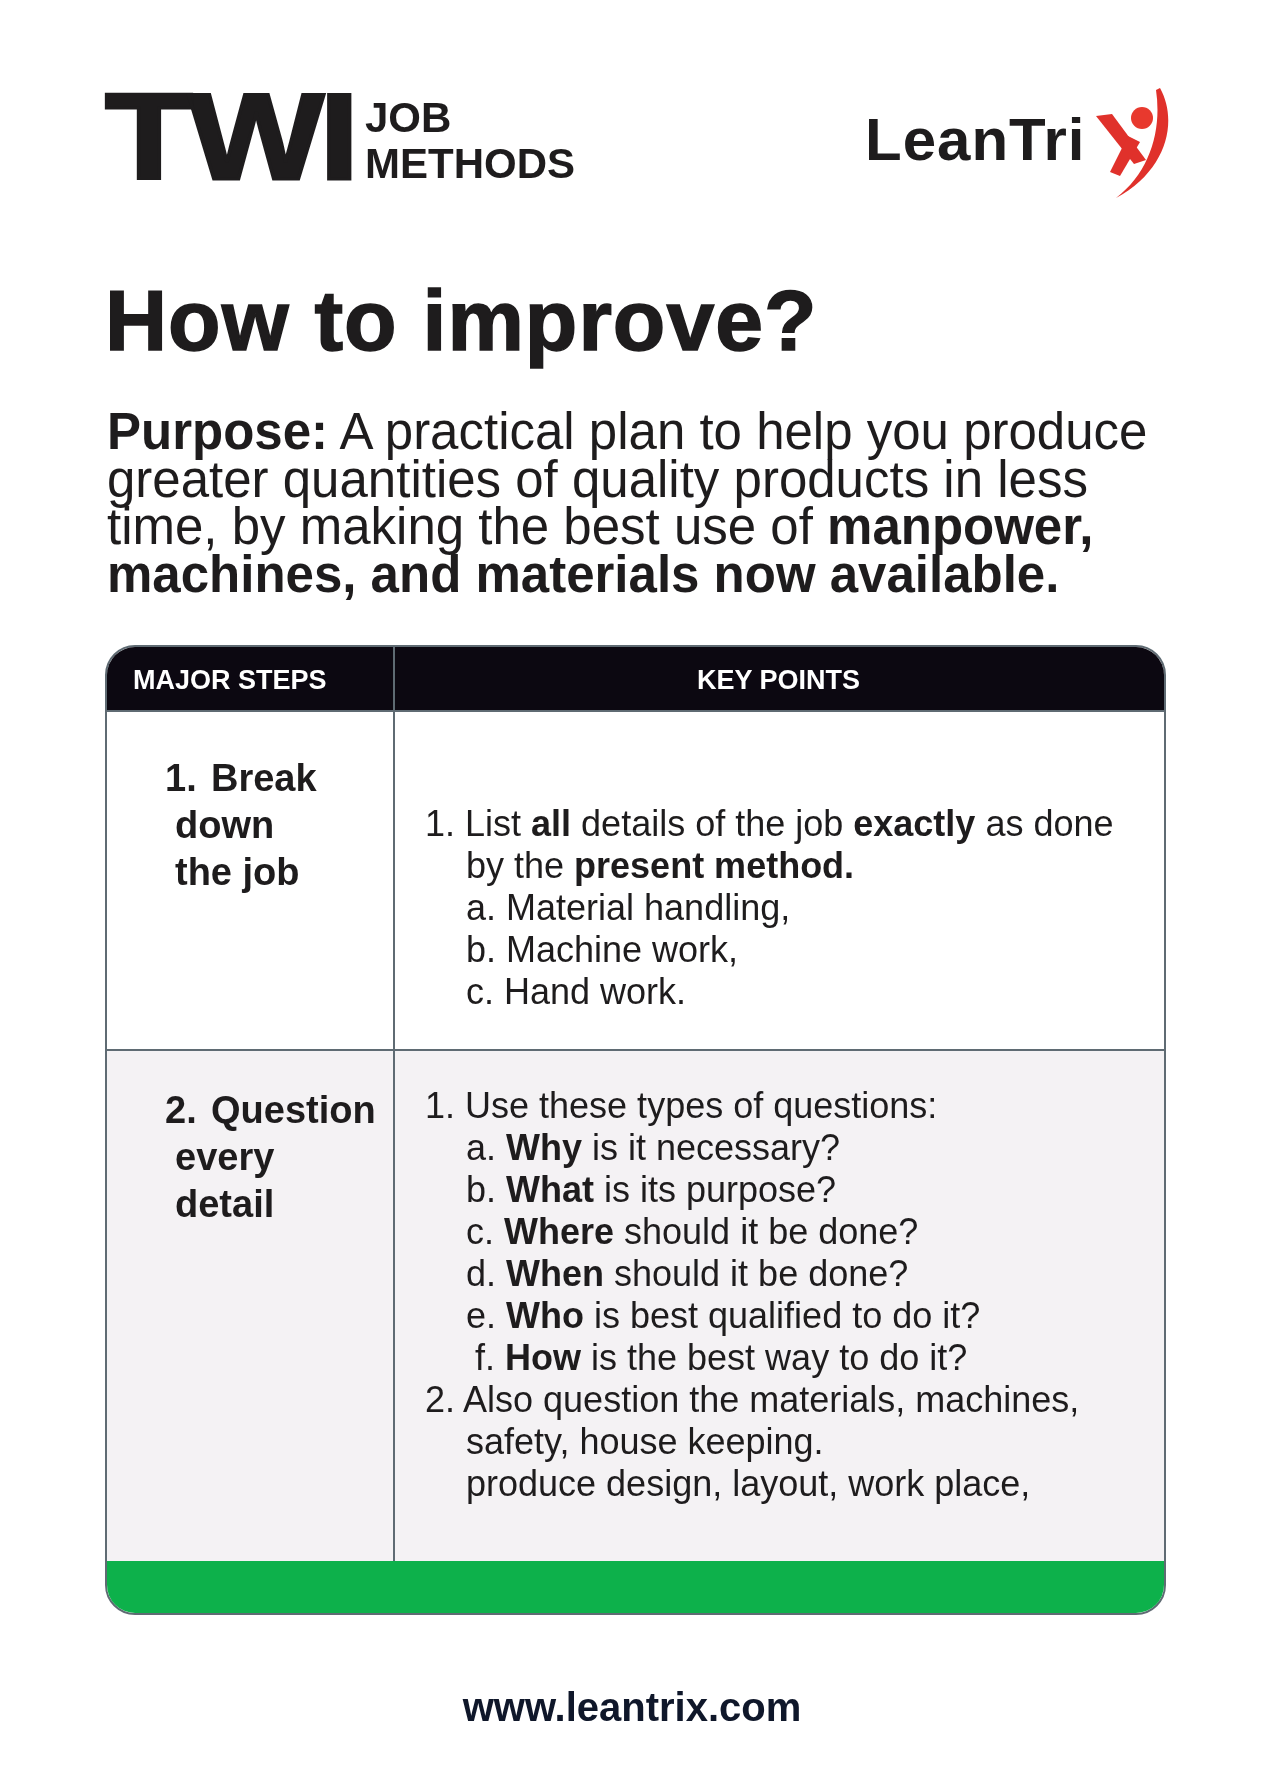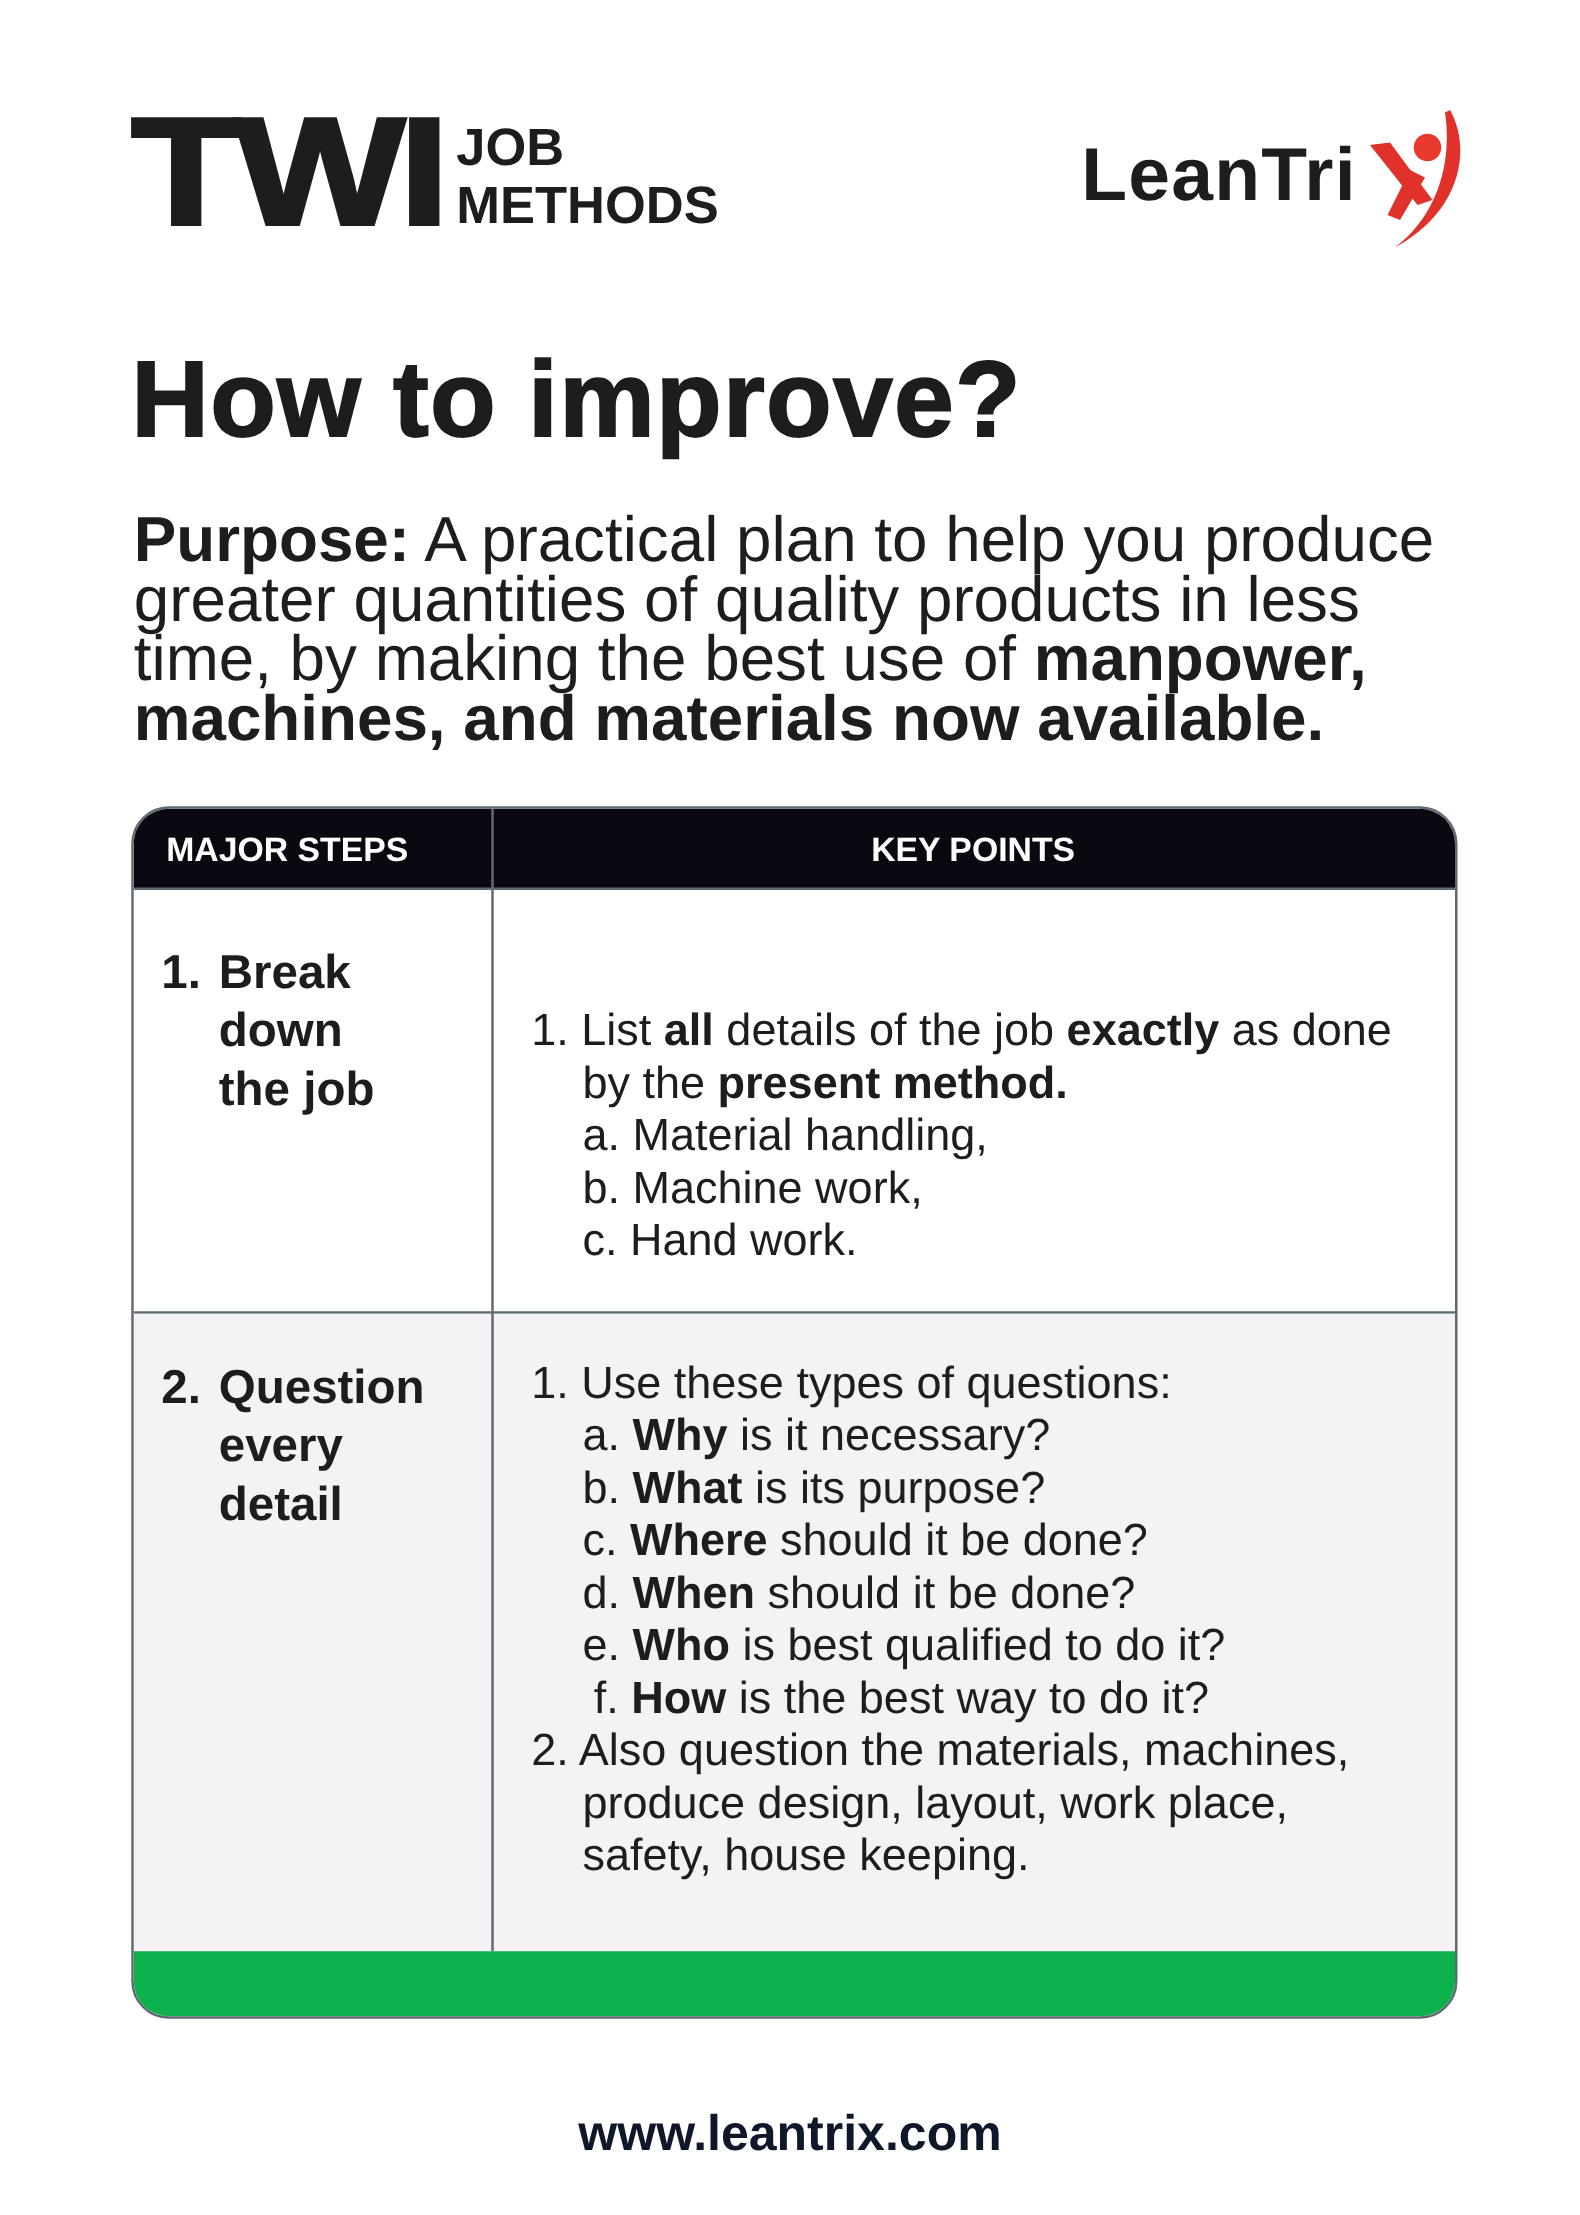--- a/index.html
+++ b/index.html
@@ -25,21 +25,21 @@
     .th.major { left: 26px; }
     .th.key { left: 286px; right: 0; text-align: center; }
     .vdiv { position: absolute; left: 286px; width: 2px; background: #5f6b73; top: 0; bottom: 52px; }
     .row { position: absolute; left: 0; right: 0; border-bottom: 2px solid #5f6b73; }
     .row1 { top: 65px; height: 337px; background: #ffffff; }
     .row2 { top: 404px; height: 512px; background: #f4f2f4; }
     .green { position: absolute; left: 0; right: 0; bottom: 0; height: 52px; background: #0db14b; }
     .step { position: absolute; left: 22px; font-weight: 700; font-size: 38px; line-height: 47px; color: #1e1c1d; }
     .step .num { display: inline-block; width: 46px; }
     .step .line { display: block; padding-left: 46px; }
-    .step .line.first { padding-left: 0; }
+    .step .line.first { padding-left: 0; margin-left: 36px; }
     .kp { position: absolute; left: 318px; right: 10px; font-size: 36px; line-height: 42px; color: #1e1c1d; }
     .kp b { font-weight: 700; }
     .kp .l { display: block; white-space: nowrap; }
     .kp .ind { padding-left: 41px; }
     .kp .ind-f { padding-left: 50px; }
     .url { left: 0; right: 0; top: 1683px; text-align: center; font-weight: 700; font-size: 40px; line-height: 48px; color: #0f172a; }
   </style>
 </head>
 <body>
 
@@ -90,22 +90,22 @@
     </div>
     <div class="kp" style="top:34px;">
       <span class="l"><span>1.</span><span> Use these types of questions:</span></span>
       <span class="l ind"><span>a. </span><b>Why</b><span> is it necessary?</span></span>
       <span class="l ind"><span>b. </span><b>What</b><span> is its purpose?</span></span>
       <span class="l ind"><span>c. </span><b>Where</b><span> should it be done?</span></span>
       <span class="l ind"><span>d. </span><b>When</b><span> should it be done?</span></span>
       <span class="l ind"><span>e. </span><b>Who</b><span> is best qualified to do it?</span></span>
       <span class="l ind-f"><span>f. </span><b>How</b><span> is the best way to do it?</span></span>
       <span class="l"><span>2.</span> <span>Also question the materials, machines,</span></span>
+      <span class="l ind">safety, house keeping.</span>
       <span class="l ind">produce design, layout, work place,</span>
-      <span class="l ind">safety, house keeping.</span>
     </div>
   </div>
 
   <div class="vdiv"></div>
   <div class="green"></div>
 </div>
 
 <div class="abs url">www.leantrix.com</div>
 
 </body></html>

